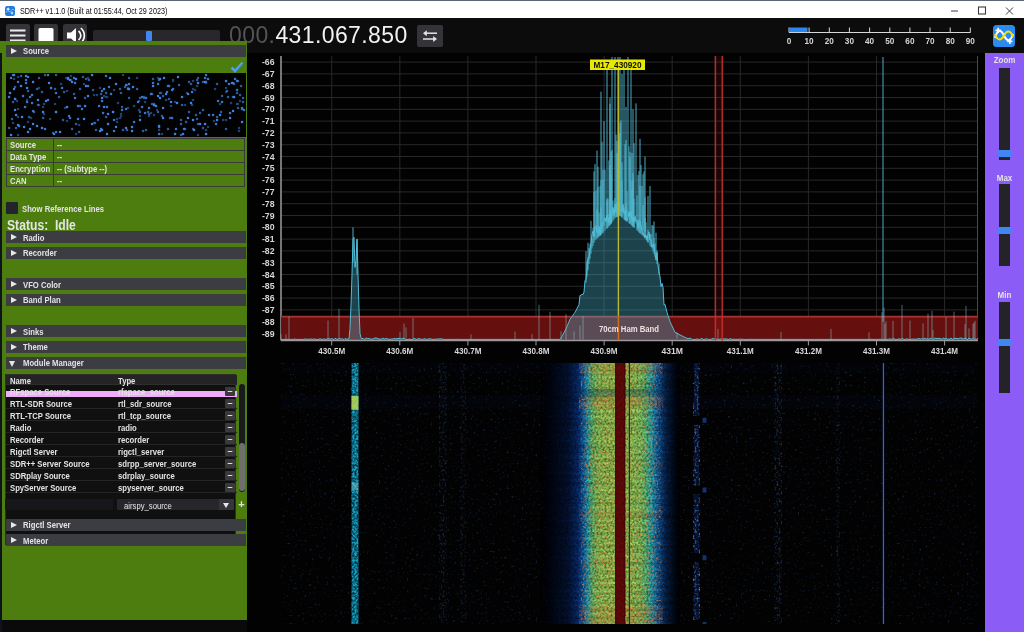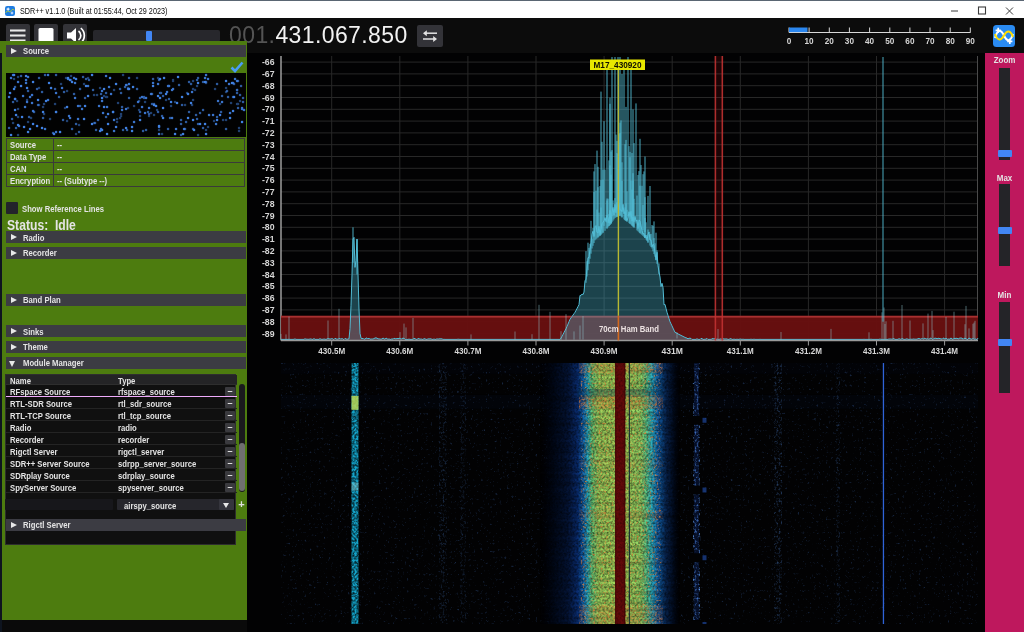--- a/index.html
+++ b/index.html
@@ -19,21 +19,21 @@
 .hdr{position:absolute;left:6px;width:240px;height:12px;background:#3c3c43;color:#e4e4e4;font-size:9.5px;font-weight:bold;line-height:12px}
 .hdr .tri{position:absolute;left:5px;top:3px;width:0;height:0;border-left:6px solid #e8e8e8;border-top:3.5px solid transparent;border-bottom:3.5px solid transparent}
 .hdr .trid{position:absolute;left:3px;top:4px;width:0;height:0;border-top:6px solid #e8e8e8;border-left:3.5px solid transparent;border-right:3.5px solid transparent}
 .hdr span{position:absolute;left:17px;top:0.5px;transform:scaleX(0.81);transform-origin:0 50%;white-space:nowrap}
 .mtbl{position:absolute;left:6px;width:239px;border-collapse:collapse;table-layout:fixed;color:#e4e4e4;font-size:9.5px;font-weight:bold}
 .mtbl td{border:1px solid #3a3a3a;height:11px;padding:0 0 0 3px;white-space:nowrap;overflow:hidden}
 .sq{display:inline-block;transform:scaleX(0.81);transform-origin:0 50%;white-space:nowrap}
 .mmt{position:absolute;top:-0.5px;font-size:9.5px;font-weight:bold;color:#e4e4e4;white-space:nowrap;transform:scaleX(0.81);transform-origin:0 50%}
 .mmb{position:absolute;right:2px;top:1.5px;width:10px;height:9px;background:#3a3a3e;border-radius:1px;color:#e8e8e8;font-size:9px;line-height:8px;text-align:center;font-weight:bold}
 #main{position:absolute;left:247px;top:53px;width:777px;height:579px;background:#020203}
-#rightpanel{position:absolute;left:985px;top:53px;width:39px;height:579px;background:#be185d}
+#rightpanel{position:absolute;left:985px;top:53px;width:39px;height:579px;background:#8b5cf6}
 .rlabel{position:absolute;color:#e4e4e4;font-size:9.5px;font-weight:bold;width:39px;text-align:center;transform:scaleX(0.84);transform-origin:50% 50%}
 .vtrack{position:absolute;left:14px;width:11px;background:#242428}
 .vgrab{position:absolute;left:12.5px;width:14px;height:7px;background:#4286f4;border-radius:1px}
 svg text{font-family:"Liberation Sans",sans-serif}
 </style></head>
 <body>
 
 <div id="titlebar">
  <svg class="abs" style="left:5px;top:4.5px" width="10" height="10" viewBox="0 0 10 10">
       <rect width="10" height="10" rx="2.2" fill="#1e7ce2"></rect>
@@ -65,21 +65,21 @@
         <rect x="4.5" y="4" width="15" height="15" rx="1.5" fill="#fff"></rect>
       </svg></div>
  <div class="tbtn" style="left:63px"><svg width="24" height="23" viewBox="0 0 24 23">
         <path d="M4 8.5 L8 8.5 L13 4 L13 19 L8 14.5 L4 14.5 Z" fill="#fff"></path>
         <path d="M15.5 7 A5.5 5.5 0 0 1 15.5 16" stroke="#fff" stroke-width="1.7" fill="none"></path>
         <path d="M17.8 4.2 A9.3 9.3 0 0 1 17.8 18.8" stroke="#fff" stroke-width="1.7" fill="none"></path>
       </svg></div>
  <div id="volslider">
       <div id="volgrab"></div>
     </div>
- <div id="freq"><span class="dim">001.</span>431.067.850</div>
+ <div id="freq"><span class="dim">000.</span>431.067.850</div>
  <div id="swapbtn"><svg width="26" height="22" viewBox="0 0 26 22">
         <g stroke="#e4e4e4" stroke-width="1.5" fill="#e4e4e4">
           <line x1="8" y1="8.2" x2="20" y2="8.2"></line>
           <path d="M9.8 5.2 L6 8.2 L9.8 11.2 Z" stroke="none"></path>
           <line x1="6" y1="14" x2="18" y2="14"></line>
           <path d="M16.2 11 L20 14 L16.2 17 Z" stroke="none"></path>
         </g>
       </svg></div>
  <svg id="snr" width="200" height="34">
       <line x1="9" y1="13.5" x2="190.5" y2="13.5" stroke="#d8d8d8" stroke-width="1.2"></line>
@@ -137,40 +137,44 @@
   <tbody>
         <tr>
           <td><span class="sq">Source</span></td>
           <td><span class="sq">--</span></td>
         </tr>
   <tr>
           <td><span class="sq">Data Type</span></td>
           <td><span class="sq">--</span></td>
         </tr>
   <tr>
+          <td><span class="sq">Encryption</span></td>
+          <td><span class="sq">-- (Subtype --)</span></td>
+        </tr>
+  <tr>
           <td><span class="sq">CAN</span></td>
           <td><span class="sq">--</span></td>
-        </tr>
-  <tr>
-          <td><span class="sq">Encryption</span></td>
-          <td><span class="sq">-- (Subtype --)</span></td>
         </tr>
  </tbody>
     </table>
  <div class="abs" style="left:6px;top:160.5px;width:12px;height:12px;background:#23232b;border-radius:1px"></div>
  <div class="abs" style="left:22px;top:162px;font-size:9.5px;font-weight:bold;color:#e4e4e4"><span class="sq">Show Reference Lines</span></div>
  <div class="abs" style="left:7px;top:174.5px;font-size:15px;font-weight:bold;color:#e4e4e4"><span class="sq">Status:&nbsp; Idle</span></div>
  <div class="hdr" style="top:190px">
       <div class="tri"></div>
       <span>Radio</span>
     </div>
  <div class="hdr" style="top:205.7px">
       <div class="tri"></div>
       <span>Recorder</span>
     </div>
+ <div class="hdr" style="top:237.1px">
+      <div class="tri"></div>
+      <span>VFO Color</span>
+    </div>
  <div class="hdr" style="top:252.8px">
       <div class="tri"></div>
       <span>Band Plan</span>
     </div>
  <div class="hdr" style="top:299.9px">
       <div class="tri"></div>
       <span>Theme</span>
     </div>
  <div class="hdr" style="top:284.2px">
       <div class="tri"></div>
@@ -178,21 +182,21 @@
     </div>
  <div class="hdr" style="top:315.6px">
       <div class="trid"></div>
       <span>Module Manager</span>
     </div>
  <div class="abs" style="left:5px;top:333.3px;width:231px;height:171px;background:#101010;border:1px solid #2e2e2e">
       <div class="abs" style="left:0;top:0;width:231px;height:10px;background:#242426;border-bottom:1px solid #2e2e2e">
         <span class="mmt" style="left:4px">Name</span>
         <span class="mmt" style="left:112px">Type</span>
       </div>
-      <div class="abs" style="left:0;top:10px;width:231px;height:12px;border-bottom:1px solid #f0abfc">
+      <div class="abs" style="left:0;top:10px;width:231px;height:12px;border-bottom:6px solid #f0abfc">
         <span class="mmt" style="left:4px;top:0.5px">RFspace Source</span>
         <span class="mmt" style="left:112px;top:0.5px">rfspace_source</span>
         <span class="mmb">–</span>
       </div>
       <div class="abs" style="left:0;top:22px;width:231px;height:12px;border-bottom:1px solid #242424">
         <span class="mmt" style="left:4px;top:0.5px">RTL-SDR Source</span>
         <span class="mmt" style="left:112px;top:0.5px">rtl_sdr_source</span>
         <span class="mmb">–</span>
       </div>
       <div class="abs" style="left:0;top:34px;width:231px;height:12px;border-bottom:1px solid #242424">
@@ -228,29 +232,33 @@
       <div class="abs" style="left:0;top:106px;width:231px;height:12px;border-bottom:1px solid #242424">
         <span class="mmt" style="left:4px;top:0.5px">SpyServer Source</span>
         <span class="mmt" style="left:112px;top:0.5px">spyserver_source</span>
         <span class="mmb">–</span>
       </div>
     </div>
  <div class="abs" style="left:238.5px;top:343px;width:6px;height:108px;background:#1a1a1d;border-radius:3px"></div>
  <div class="abs" style="left:238.5px;top:402px;width:6px;height:48px;background:#6f6f6f;border-radius:3px"></div>
  <div class="abs" style="left:5px;top:458px;width:108px;height:11px;background:#17171b;border-radius:1px"></div>
  <div class="abs" style="left:117px;top:458px;width:117px;height:11px;background:#26262c;border-radius:1px">
-   <div class="abs" style="left:7px;top:0.5px;font-size:9.5px;font-weight:bold;color:#e4e4e4"><span class="sq">airspy_source</span></div>
+   <div class="abs" style="left:7px;top:0.5px;font-size:9.5px;font-weight:normal;color:#e4e4e4"><span class="sq">airspy_source</span></div>
    <div class="abs" style="right:0;top:0;width:15px;height:11px;background:#35353d;border-radius:1px">
         <div style="position:absolute;left:4px;top:3.5px;width:0;height:0;border-top:5px solid #e8e8e8;border-left:3.5px solid transparent;border-right:3.5px solid transparent"></div>
       </div>
  </div>
  <div class="abs" style="left:237px;top:459px;width:9px;height:9px;color:#e0e0e0;font-size:11px;font-weight:bold;line-height:9px;text-align:center">+</div>
  <div class="hdr" style="top:477.7px">
       <div class="tri"></div>
       <span>Rigctl Server</span>
+    </div>
+ <div class="hdr" style="top:493.2px">
+      <div class="tri"></div>
+      <span>Meteor</span>
     </div>
 </div>
 <div class="abs" style="left:0;top:53px;width:2px;height:579px;background:#0e141f;z-index:5"></div>
 
 <div id="main"></div>
 <svg class="abs" style="left:0;top:0" width="1024" height="632">
  <g stroke="#282828" stroke-width="1">
       <line x1="281" y1="62.1" x2="978" y2="62.1"></line>
       <line x1="281" y1="73.9" x2="978" y2="73.9"></line>
       <line x1="281" y1="85.7" x2="978" y2="85.7"></line>

